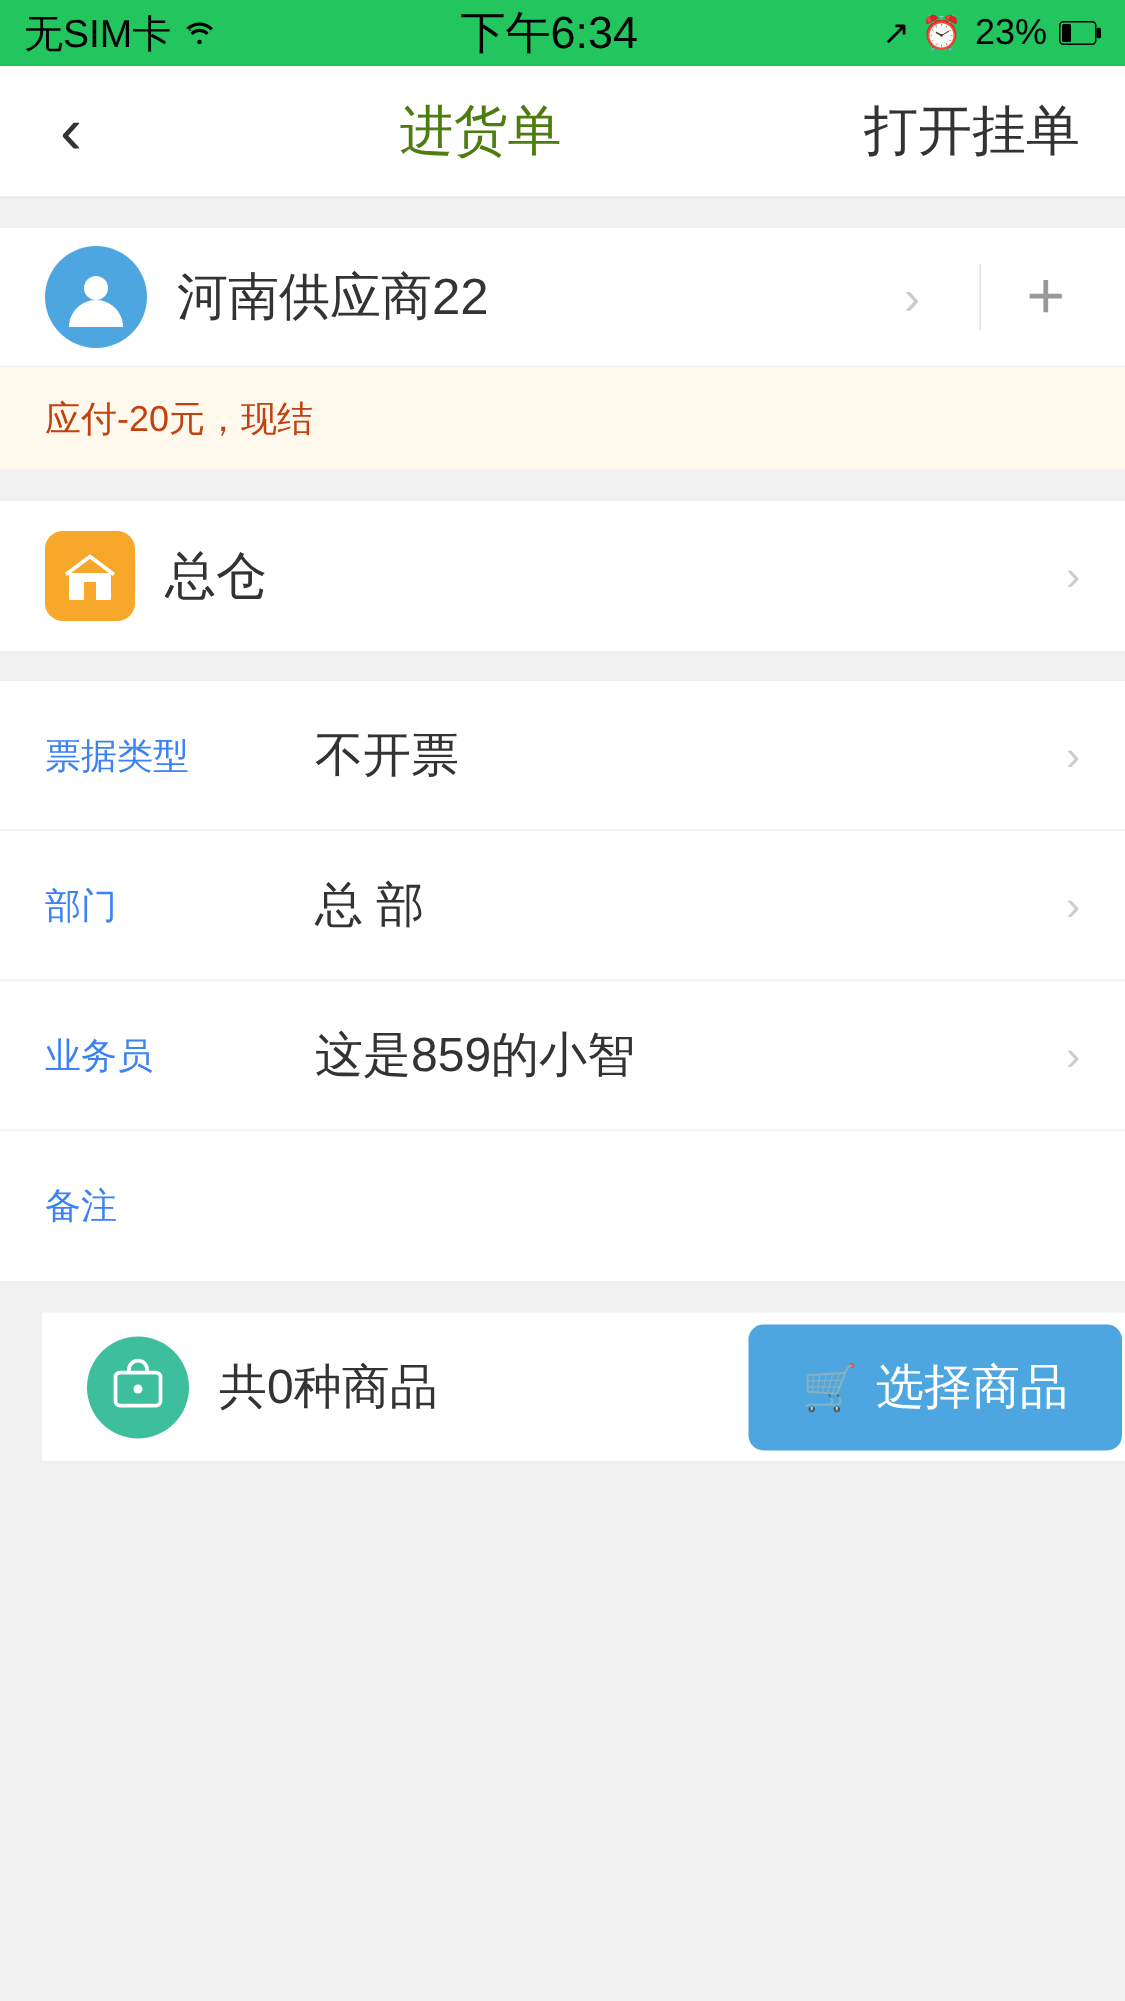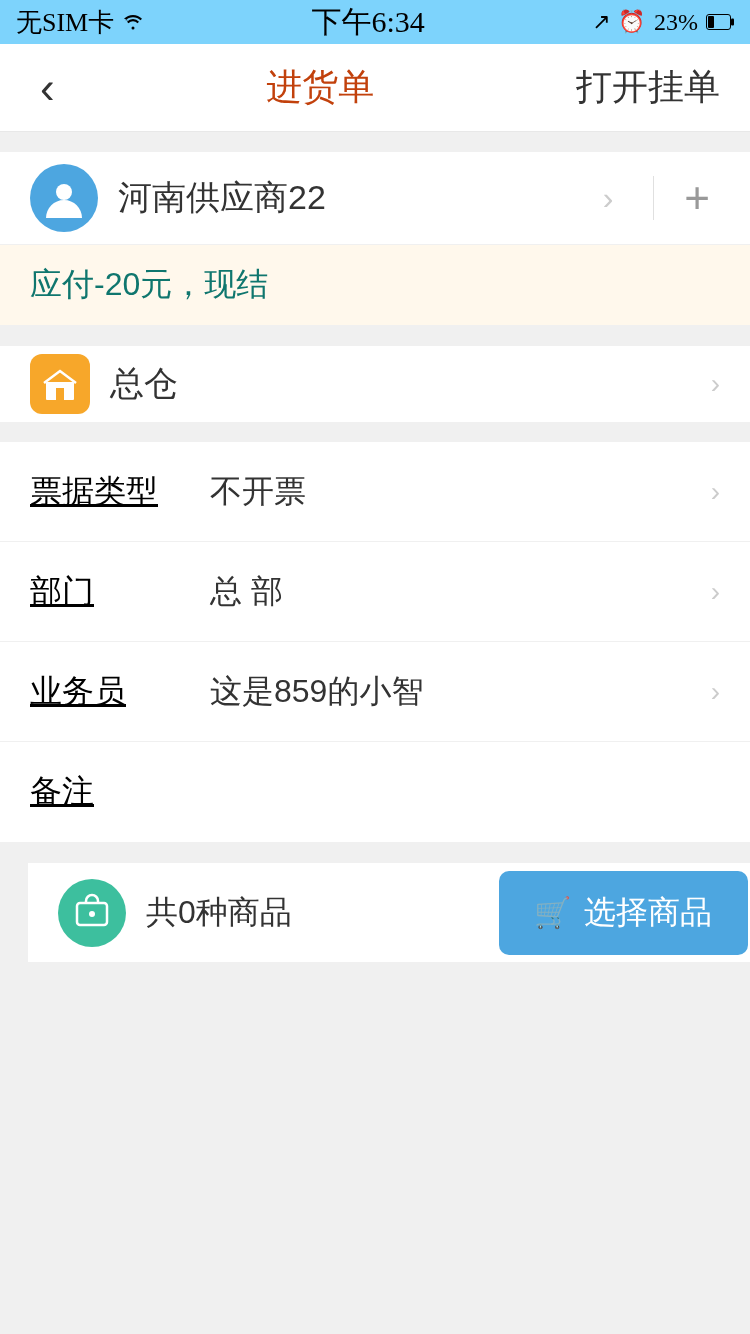--- a/index.html
+++ b/index.html
@@ -10,28 +10,27 @@
       font-family: -apple-system, "PingFang SC", "Helvetica Neue", sans-serif;
       background: #f0f0f0;
       font-size: 32px;
       color: #333;
     }
 
     
     .status-bar {
       width: 100%;
       height: 44px;
-      background: #7dd3fc;
+      background: #22c55e;
       display: flex;
       align-items: center;
       justify-content: space-between;
       padding: 0 16px;
       font-size: 28px;
       color: #000;
-      font-family: Liberation Serif, serif;
     }
     .status-left {
       display: flex;
       align-items: center;
       gap: 8px;
       font-size: 26px;
     }
     .status-center {
       font-size: 30px;
       font-weight: 500;
@@ -56,21 +55,21 @@
     }
     .nav-back {
       font-size: 36px;
       color: #333;
       cursor: pointer;
       padding: 10px;
     }
     .nav-title {
       font-size: 36px;
       font-weight: 500;
-      color: #c2410c;
+      color: #4d7c0f;
     }
     .nav-action {
       font-size: 36px;
       color: #333;
       cursor: pointer;
     }
 
     
     .content {
       width: 100%;
@@ -132,30 +131,30 @@
       width: 1px;
       height: 44px;
       background: #e0e0e0;
       margin: 0 20px;
     }
 
     
     .notice-bar {
       background: #fff8ec;
       padding: 18px 30px;
-      font-size: 32px;
-      color: #0f766e;
+      font-size: 24px;
+      color: #c2410c;
       border-bottom: 1px solid #f0f0f0;
     }
 
     
     .warehouse-row {
       display: flex;
       align-items: center;
-      padding: 8px 30px;
+      padding: 20px 30px;
       background: #fff;
     }
     .warehouse-icon {
       width: 60px;
       height: 60px;
       background: #f7a72a;
       border-radius: 12px;
       display: flex;
       align-items: center;
       justify-content: center;
@@ -178,25 +177,24 @@
     
     .form-row {
       display: flex;
       align-items: center;
       padding: 0 30px;
       height: 100px;
       background: #fff;
       border-bottom: 1px solid #f0f0f0;
     }
     .form-label {
-      font-size: 32px;
-      color: #000000;
+      font-size: 24px;
+      color: #3b82f6;
       width: 160px;
       flex-shrink: 0;
-      text-decoration: underline;
     }
     .form-value {
       flex: 1;
       font-size: 32px;
       color: #333;
       padding-left: 20px;
     }
     .form-value.placeholder {
       color: #c0c0c0;
     }

